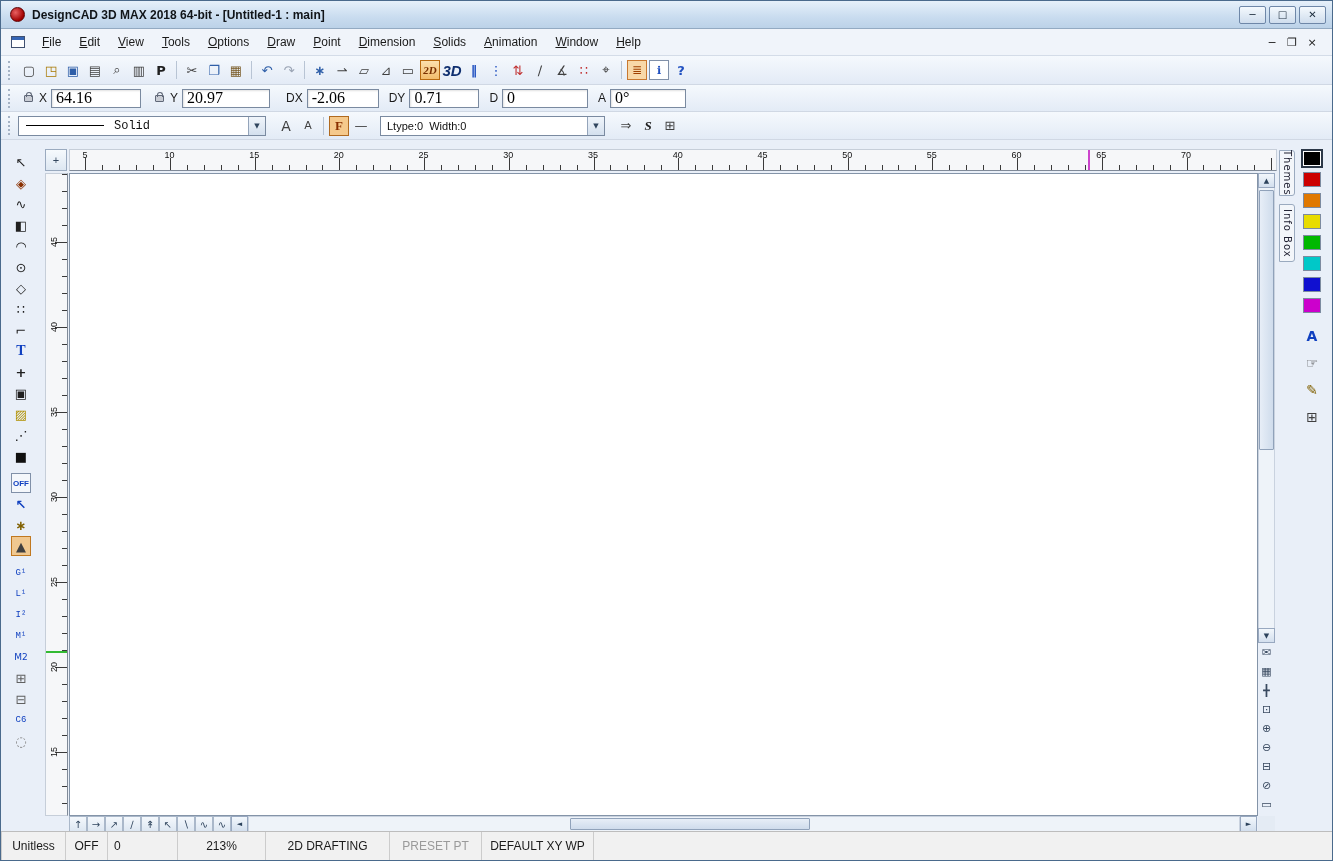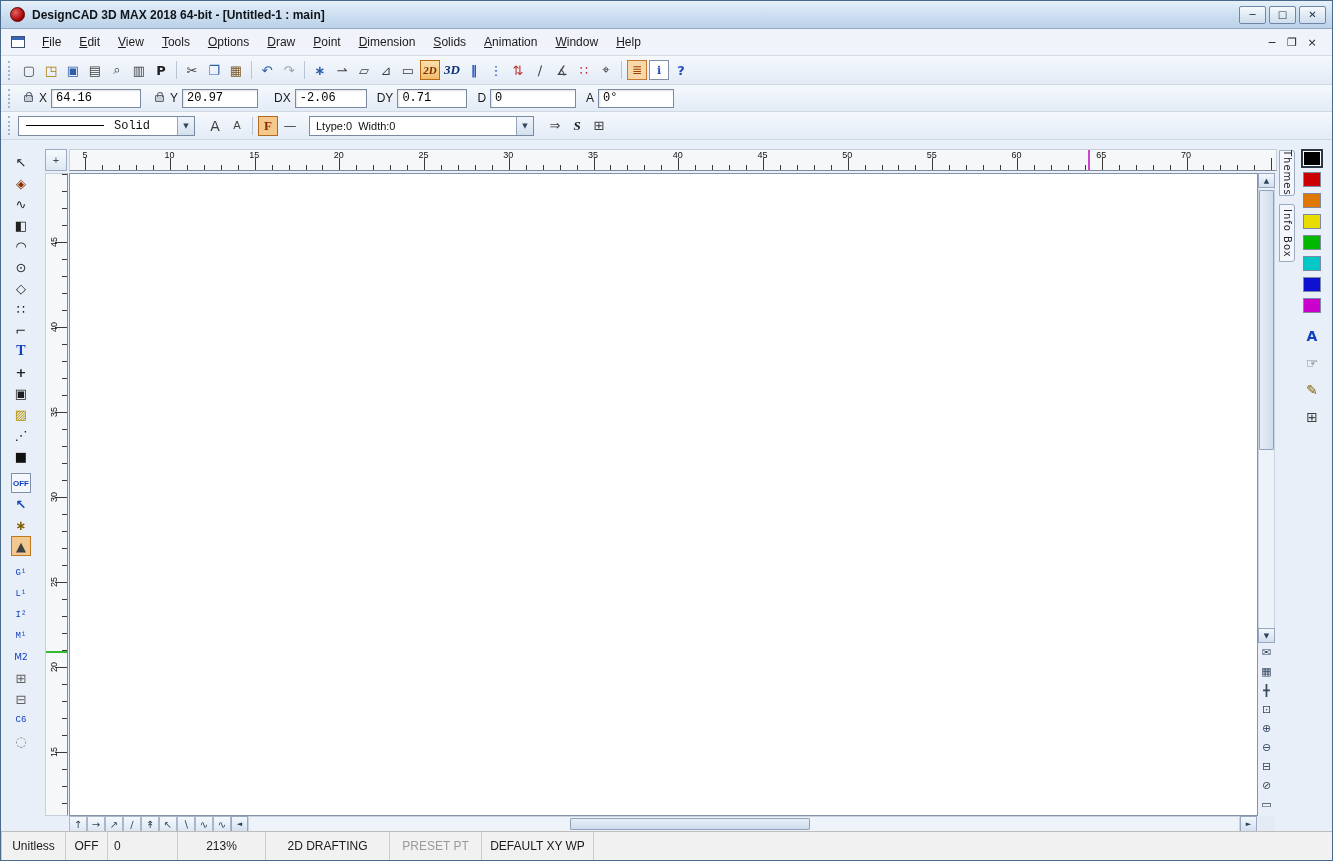--- a/index.html
+++ b/index.html
@@ -33,31 +33,31 @@
     background:linear-gradient(#f5f9fd,#e3ebf6);border-bottom:1px solid #d0d8e4;padding:0 4px}
   .grip{width:4px;height:19px;border-left:2px dotted #a4b2c4;margin:0 6px 0 3px}
   .tbtn{width:20px;height:20px;margin:0 1px;display:flex;align-items:center;justify-content:center;
     font-size:13px;font-family:"DejaVu Sans",sans-serif;color:#404040;cursor:default}
   .toolbar-main .sep,.linebar .sep{width:1px;height:18px;background:#b8c4d4;margin:0 4px}
   .boldtxt{font-weight:bold}
   .italic{font-style:italic;font-weight:bold;font-family:"Liberation Serif",serif}
   .boxed{border:1px solid #8090a8;background:#fff;font-size:11px}
   .btn2d{background:linear-gradient(#fbe0ae,#f2bd6c);border:1px solid #b86a10;color:#7a3000;
     font-family:"Liberation Serif",serif;font-style:italic;font-weight:bold;font-size:11px}
-  .btn3d{color:#103070;font-family:Liberation Serif, serif;font-style:italic;font-weight:bold;font-size:13px}
+  .btn3d{color:#103070;font-family:Liberation Sans, sans-serif;font-style:italic;font-weight:bold;font-size:15px}
   .active-orange{background:#f8d8a8;border:1px solid #c87830;color:#a04000;font-size:12px}
 
   
   .coordbar{top:84px;height:27px}
   .clabel{font-size:12px;color:#1a1a1a;margin:0 4px 0 6px}
   .lock{width:9px;height:7px;background:#c8ccd4;border:1px solid #606878;border-radius:1px;position:relative;margin-left:6px}
   .lock:before{content:'';position:absolute;top:-4px;left:1px;width:4px;height:4px;
     border:1px solid #606878;border-bottom:none;border-radius:4px 4px 0 0}
-  .field{height:19px;border:1px solid #7a8aa0;background:#fff;font-size:12px;padding:0 4px;
-    font-family:Liberation Mono, monospace;box-shadow:inset 1px 1px 2px rgba(0,0,0,.12)}
+  .field{height:19px;border:1px solid #7a8aa0;background:#fff;font-size:16px;padding:0 4px;
+    font-family:Liberation Serif, serif;box-shadow:inset 1px 1px 2px rgba(0,0,0,.12)}
 
   
   .linebar{top:111px;height:28px}
   .dropdown{height:20px;border:1px solid #7a8aa0;background:#fff;display:flex;align-items:center;position:relative}
   .line-sample{width:78px;border-top:1px solid #000;margin:0 10px 0 7px}
   .style-name{font-family:"Liberation Mono",monospace;font-size:12px;color:#101010}
   .dd-arrow{margin-left:auto;width:17px;height:100%;border-left:1px solid #94a4ba;
     background:linear-gradient(#f0f5fb,#d4e0ee);display:flex;align-items:center;justify-content:center;
     font-size:7px;color:#30455e;font-family:"DejaVu Sans",sans-serif}
   .fbtn{background:#f5c98c;border:1px solid #b06a20;color:#8a3000;
@@ -227,34 +227,34 @@
       </div>
   </div>
 
   <div class="bar coordbar">
     <div class="grip"></div>
     <span class="lock"></span>
     <span class="clabel">X</span>
     <input class="field" style="width: 90px;" readonly="" value="64.16">
     <span class="lock" style="margin-left:14px"></span>
     <span class="clabel">Y</span>
-    <input class="field" style="width: 76px;" readonly="" value="20.97">
+    <input class="field" style="width: 88px;" readonly="" value="20.97">
     <span class="clabel" style="margin-left:16px">DX</span>
     <input class="field" style="width: 72px;" readonly="" value="-2.06">
     <span class="clabel" style="margin-left:10px">DY</span>
     <input class="field" style="width: 70px;" readonly="" value="0.71">
     <span class="clabel" style="margin-left:10px">D</span>
     <input class="field" style="width: 86px;" readonly="" value="0">
     <span class="clabel" style="margin-left:10px">A</span>
     <input class="field" style="width: 76px;" readonly="" value="0°">
   </div>
 
   <div class="bar linebar">
     <div class="grip"></div>
-    <div class="dropdown" style="width:177px">
+    <div class="dropdown" style="width:248px">
       <div class="line-sample"></div>
       <span class="style-name">Solid</span>
       <div class="dd-arrow">▼</div>
     </div>
     <div class="tbtn" style="margin-left:10px;font-size:14px">A</div>
     <div class="tbtn" style="font-size:11px">A</div>
     <div class="sep"></div>
     <div class="tbtn fbtn">F</div>
     <div class="tbtn">—</div>
     <div class="dropdown" style="width:225px;margin-left:8px">

